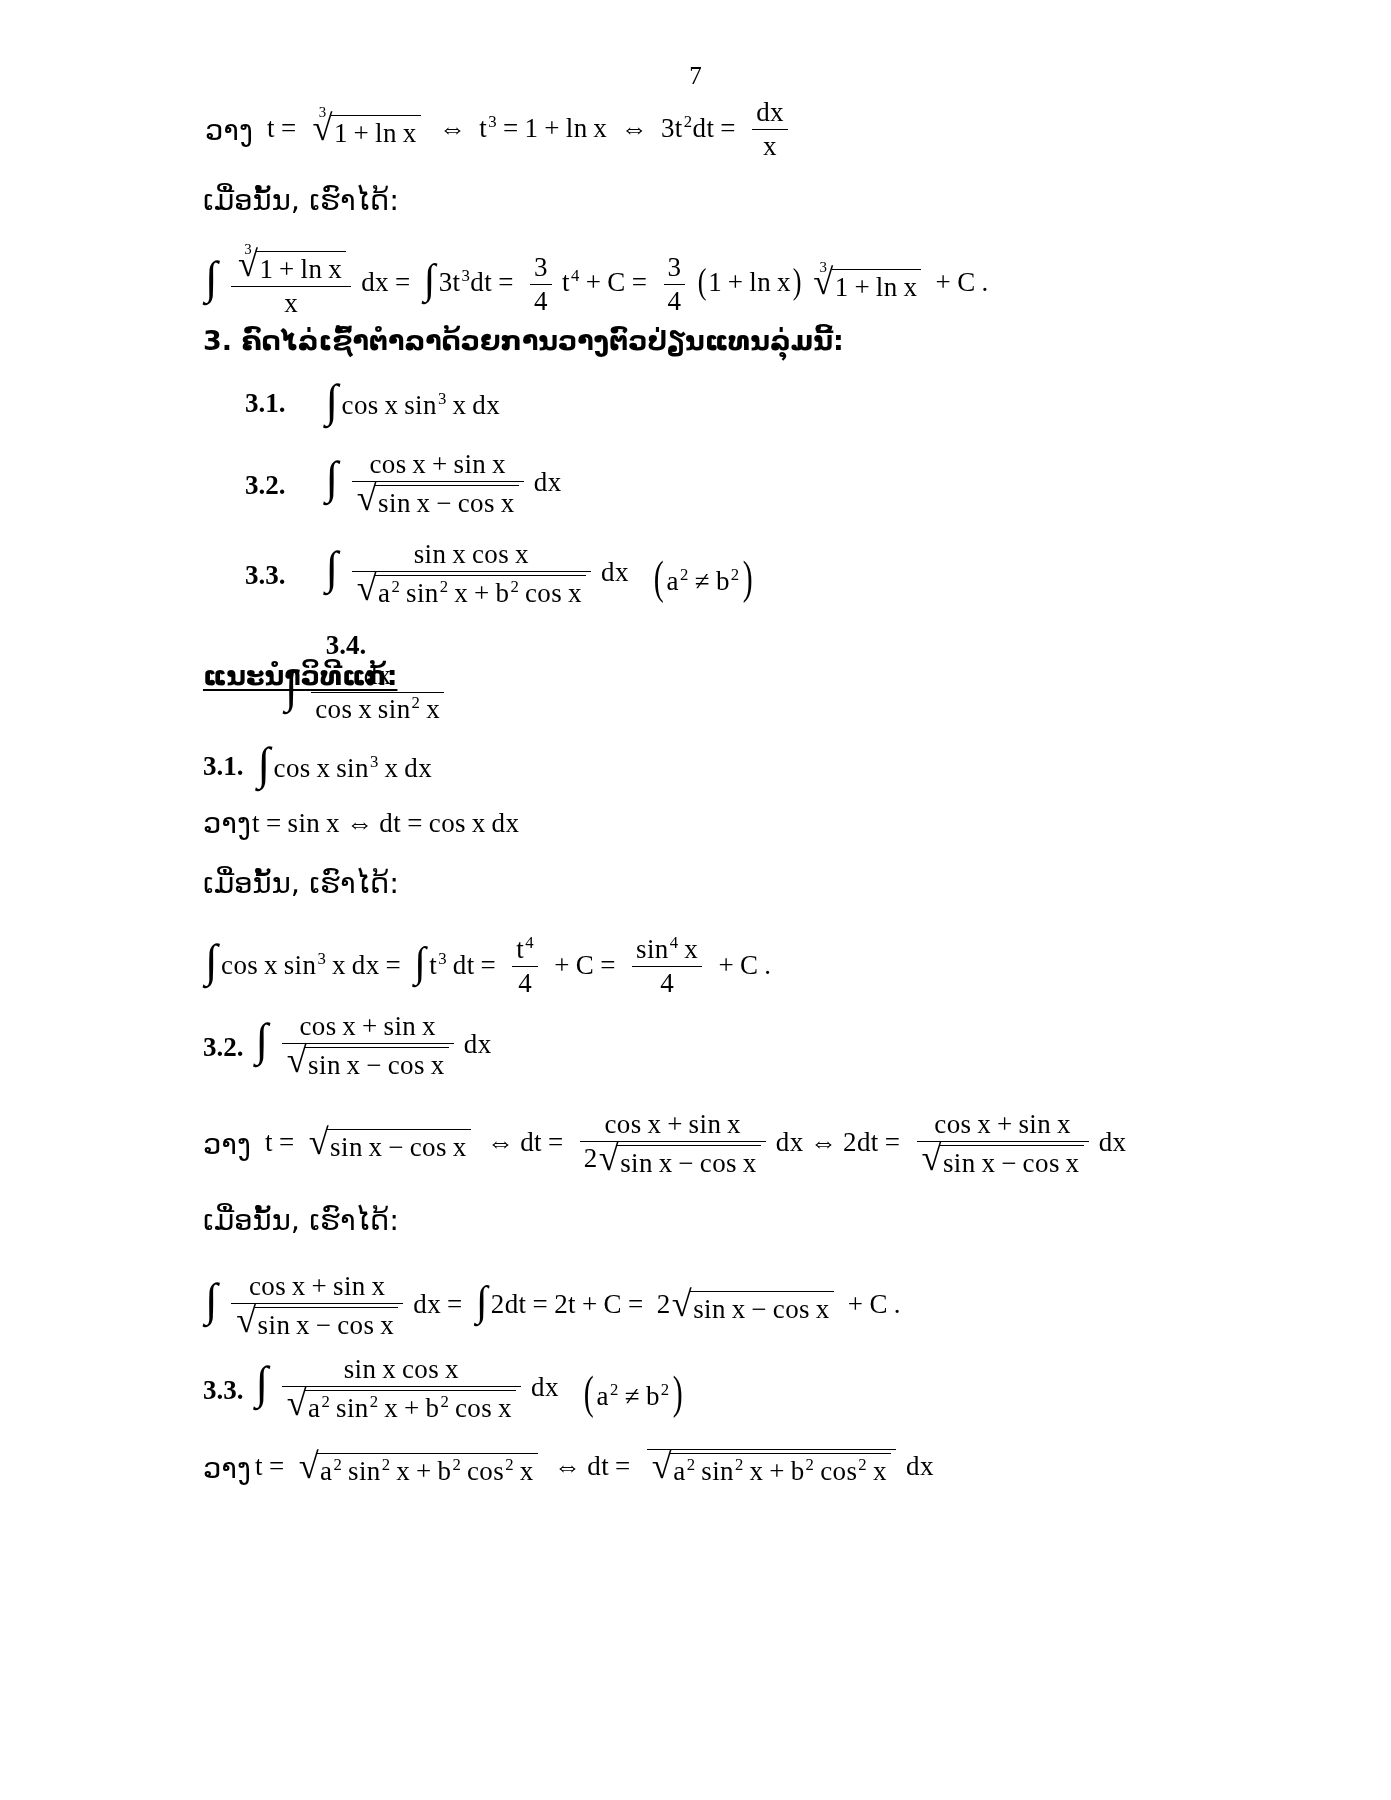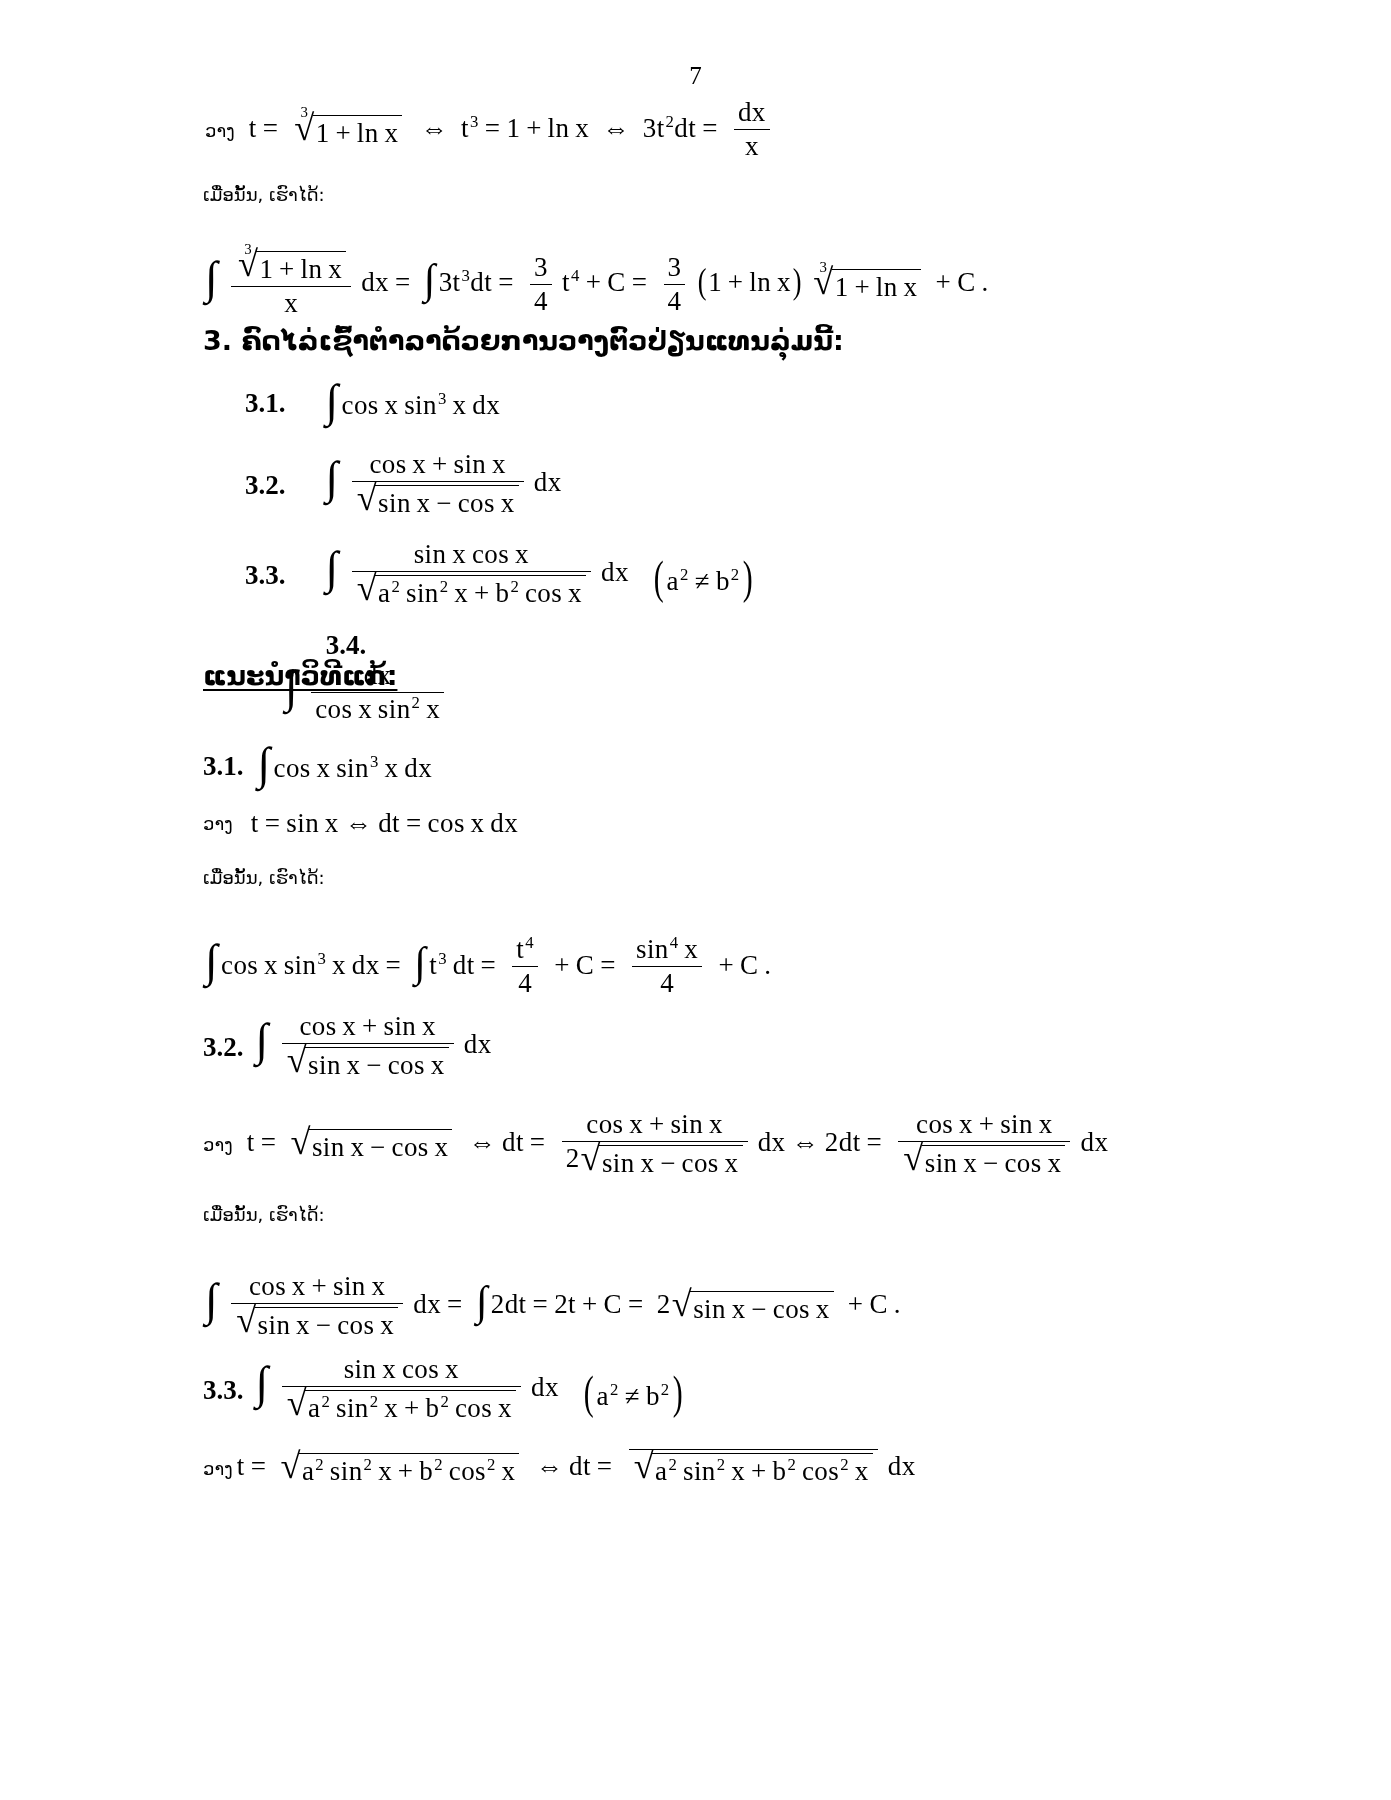--- a/index.html
+++ b/index.html
@@ -28,21 +28,21 @@
 
   
   .row {
     position: absolute;
     display: flex;
     align-items: center;
     white-space: nowrap;
   }
   .lao {
     font-family: "DejaVu Sans", "Liberation Sans", sans-serif;
-    font-size: 18px;
+    font-size: 29px;
     line-height: 1.1;
   }
   .lao-bold {
     font-family: "DejaVu Sans", "Liberation Sans", sans-serif;
     font-weight: bold;
     font-size: 27px;
   }
   .lao-underline {
     text-decoration: underline;
     text-underline-offset: 4px;
@@ -279,21 +279,21 @@
 
   <div class="row" style="left:203px; top:748px;">
     <span class="num">3.1.</span>
     <span class="math" style="margin-left:14px;">
       <span class="intsym">∫</span>cos x sin<sup class="exp">3</sup> x dx
     </span>
   </div>
 
   <div class="row" style="left:203px; top:808px;">
     <span class="lao">ວາງ</span>
-    <span class="math" style="margin-left:18px;">
+    <span class="math" style="margin-left:1px;">
       t<span class="op">=</span>sin x<span class="op">⇔</span>dt<span class="op">=</span>cos x dx
     </span>
   </div>
 
   <div class="row" style="left:203px; top:868px;">
     <span class="lao">ເມື່ອນັ້ນ, ເຮົາໄດ້:</span>
   </div>
 
   <div class="row" style="left:205px; top:935px;justify-content:center;">
     <span class="math">

